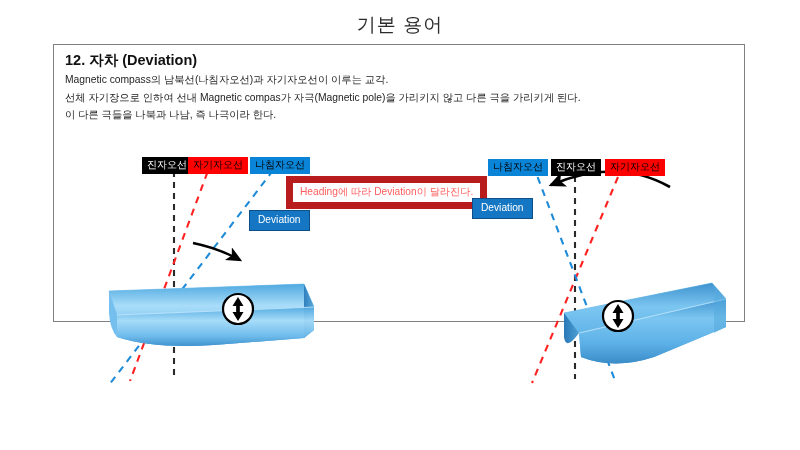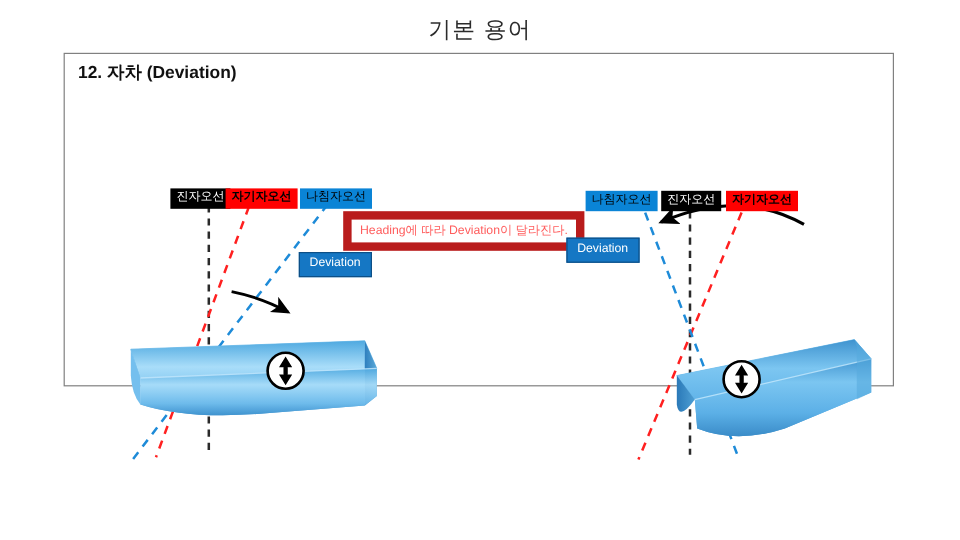--- a/index.html
+++ b/index.html
@@ -60,21 +60,21 @@
 
   
   .chip{
     position:absolute;
     font-size:10px;
     padding:2px 5px 3px 5px;
     white-space:nowrap;
     line-height:12px;
   }
   .chip-black{background:#000000;color:#ffffff;font-family:Liberation Serif, serif;}
-  .chip-red{background:#ff0000;color:#000000;font-weight:bold;}
+  .chip-red{background:#ff0000;color:#000000;}
   .chip-blue{background:#0a84d6;color:#000000;}
 
   .devbox{
     position:absolute;
     background:#1577c4;
     border:1px solid #0d4f86;
     color:#ffffff;
     font-size:10.2px;
     padding:3px 9px 4px 8px;
     white-space:nowrap;
@@ -89,20 +89,25 @@
 <body>
 
 <div class="slide">
 
   <div class="slide-title">기본 용어</div>
 
   <div class="content-frame">
 
     <div class="heading">12. 자차 (Deviation)</div>
 
+    <div class="body-text">
+      <div>Magnetic compass의 남북선(나침자오선)과 자기자오선이 이루는 교각.</div>
+      <div>선체 자기장으로 인하여 선내 Magnetic compas가 자극(Magnetic pole)을 가리키지 않고 다른 극을 가리키게 된다.</div>
+      <div>이 다른 극들을 나북과 나남, 즉 나극이라 한다.</div>
+    </div>
 
     <div class="callout">Heading에 따라 Deviation이 달라진다.</div>
 
     <div class="diagram">
       <svg width="692" height="362" viewBox="0 0 692 362" xmlns="http://www.w3.org/2000/svg">
         <defs>
           <linearGradient id="hullTopL" x1="0" y1="0" x2="0" y2="1">
             <stop offset="0%" stop-color="#a7daf8"></stop>
             <stop offset="55%" stop-color="#79c4f0"></stop>
             <stop offset="100%" stop-color="#57afe4"></stop>

